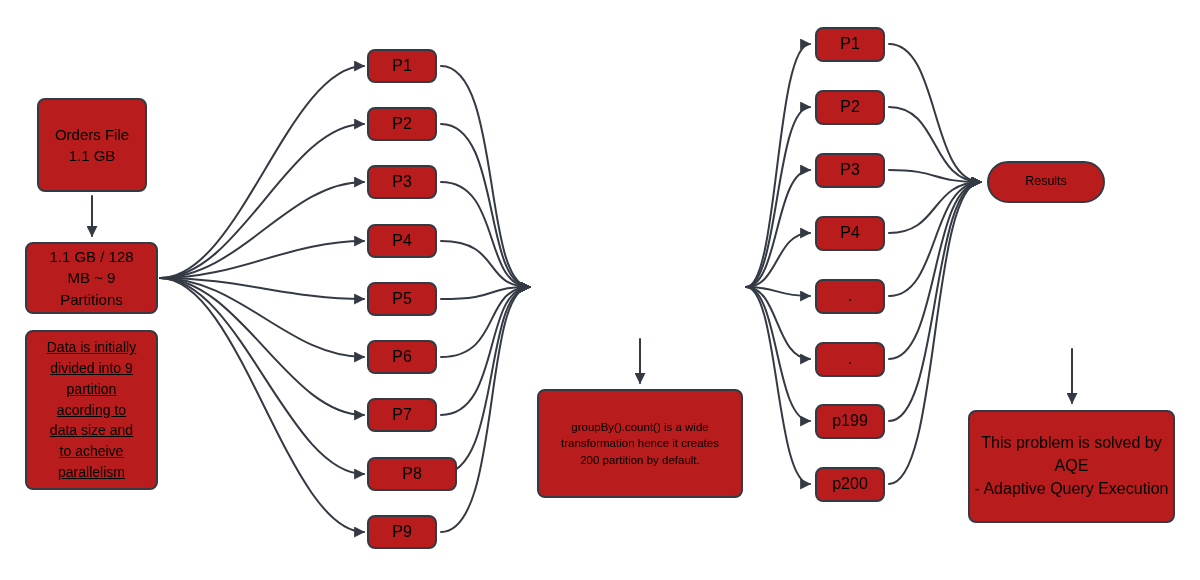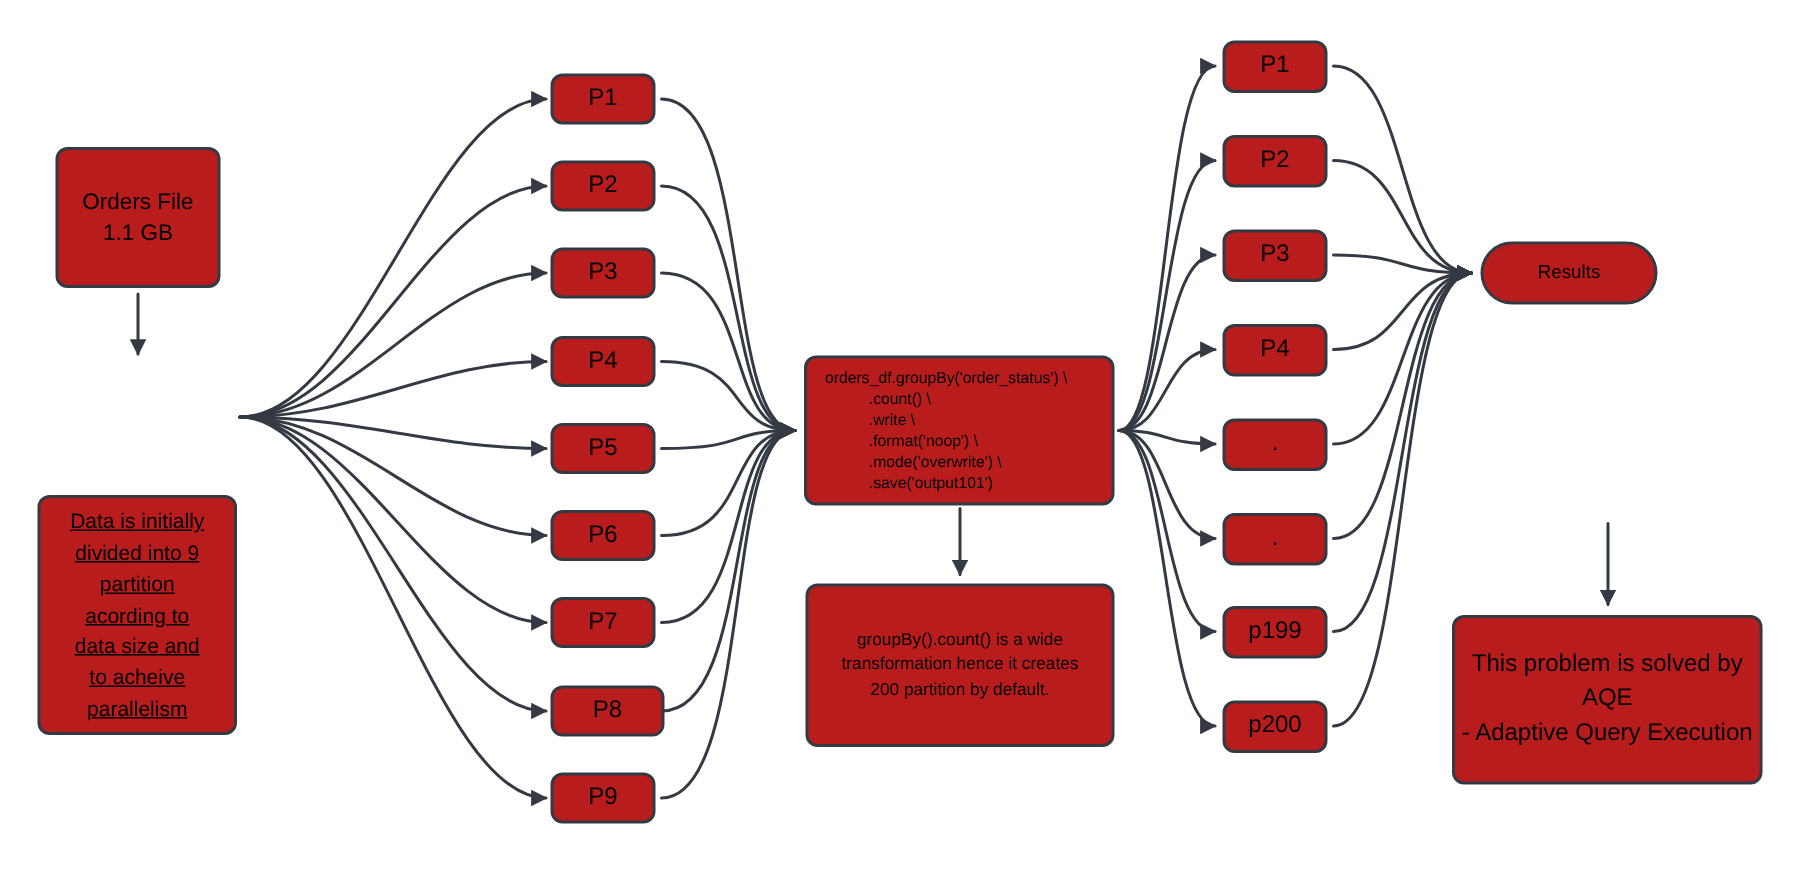--- a/index.html
+++ b/index.html
@@ -80,45 +80,42 @@
       <path d="M889,421 C940,421 930,182 981,182" fill="none" stroke="#343a43" stroke-width="2" stroke-linecap="round" marker-end="url(#ah)"></path>
       <path d="M889,484 C940,484 930,182 981,182" fill="none" stroke="#343a43" stroke-width="2" stroke-linecap="round" marker-end="url(#ah)"></path>
       <path d="M92,196 L92,236" fill="none" stroke="#343a43" stroke-width="2" stroke-linecap="round" marker-end="url(#ah)"></path>
       <path d="M640,339 L640,383" fill="none" stroke="#343a43" stroke-width="2" stroke-linecap="round" marker-end="url(#ah)"></path>
       <path d="M1072,349 L1072,403" fill="none" stroke="#343a43" stroke-width="2" stroke-linecap="round" marker-end="url(#ah)"></path>
     </svg>
 
   <div class="node f15" style="left:37px;top:98px;width:110px;height:94px">Orders File
 1.1 GB</div>
 
+  <div class="node f15" style="left:25px;top:242px;width:133px;height:72px">1.1 GB / 128
+MB ~ 9
+Partitions</div>
 
   <div class="node f14" style="left:25px;top:330px;width:133px;height:160px">Data is initially
 divided into 9
 partition
 acording to
 data size and
 to acheive
 parallelism</div>
 
   <div class="node f16" style="left:367px;top:49px;width:70px;height:34px">P1</div>
   <div class="node f16" style="left:367px;top:107px;width:70px;height:34px">P2</div>
   <div class="node f16" style="left:367px;top:165px;width:70px;height:34px">P3</div>
   <div class="node f16" style="left:367px;top:224px;width:70px;height:34px">P4</div>
   <div class="node f16" style="left:367px;top:282px;width:70px;height:34px">P5</div>
   <div class="node f16" style="left:367px;top:340px;width:70px;height:34px">P6</div>
   <div class="node f16" style="left:367px;top:398px;width:70px;height:34px">P7</div>
-  <div class="node f16" style="left:367px;top:457px;width:76px;height:34px">P8</div>
+  <div class="node f16" style="left:367px;top:457px;width:90px;height:34px">P8</div>
   <div class="node f16" style="left:367px;top:515px;width:70px;height:34px">P9</div>
 
-  <div class="node code" style="left:536px;top:237px;width:207px;height:100px">orders_df.groupBy('order_status') \
-          .count() \
-          .write \
-          .format('noop') \
-          .mode('overwrite') \
-          .save('output101')</div>
 
   <div class="node f11" style="left:537px;top:389px;width:206px;height:109px">groupBy().count() is a wide
 transformation hence it creates
 200 partition by default.</div>
 
   <div class="node f16" style="left:815px;top:27px;width:70px;height:35px">P1</div>
   <div class="node f16" style="left:815px;top:90px;width:70px;height:35px">P2</div>
   <div class="node f16" style="left:815px;top:153px;width:70px;height:35px">P3</div>
   <div class="node f16" style="left:815px;top:216px;width:70px;height:35px">P4</div>
   <div class="node f16" style="left:815px;top:279px;width:70px;height:35px">.</div>

